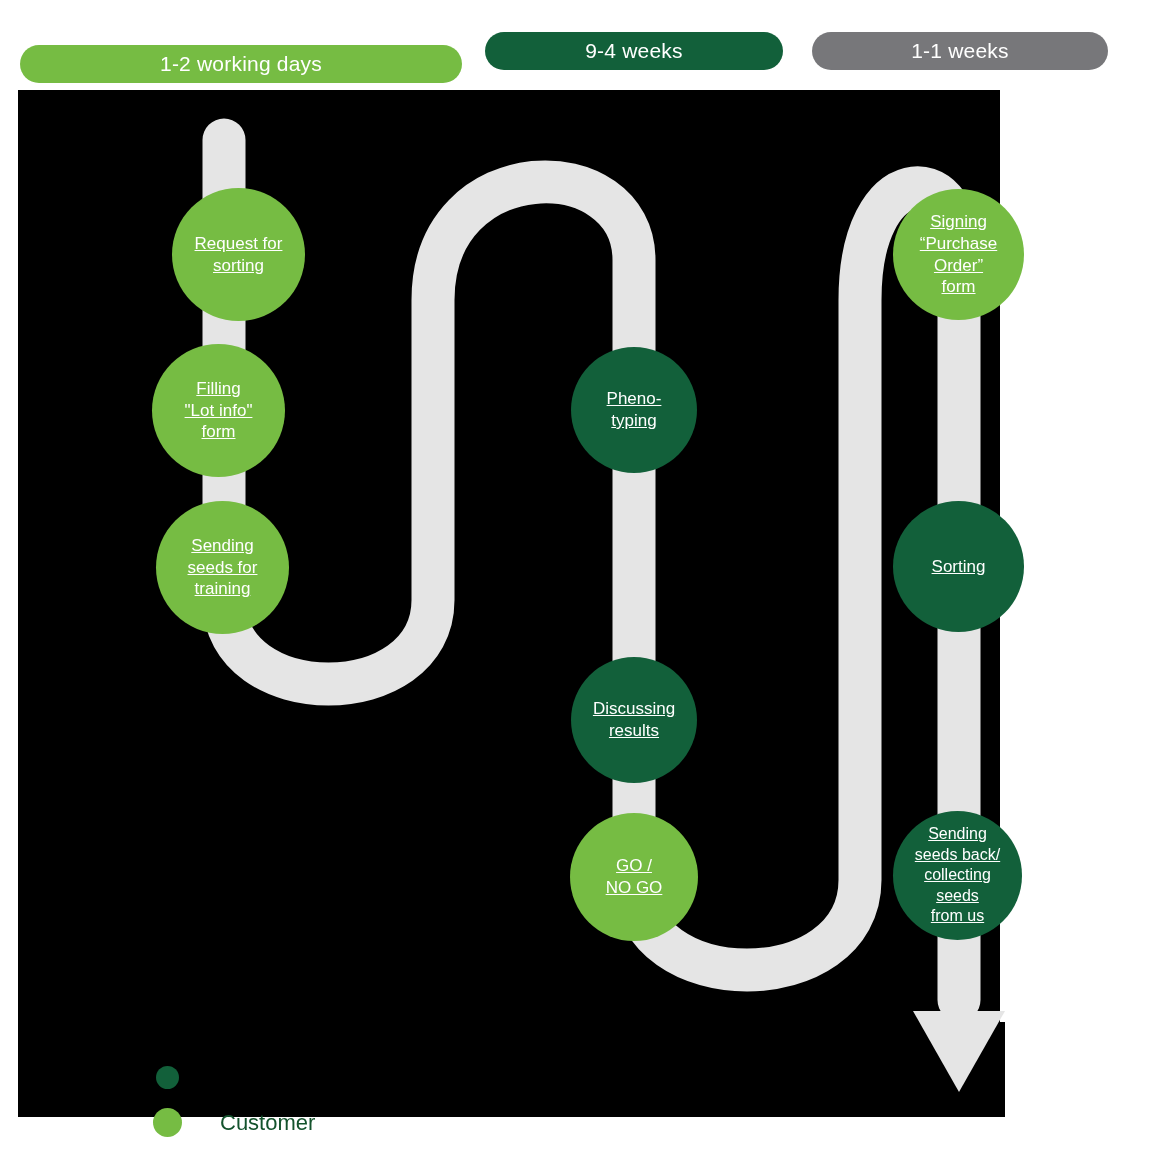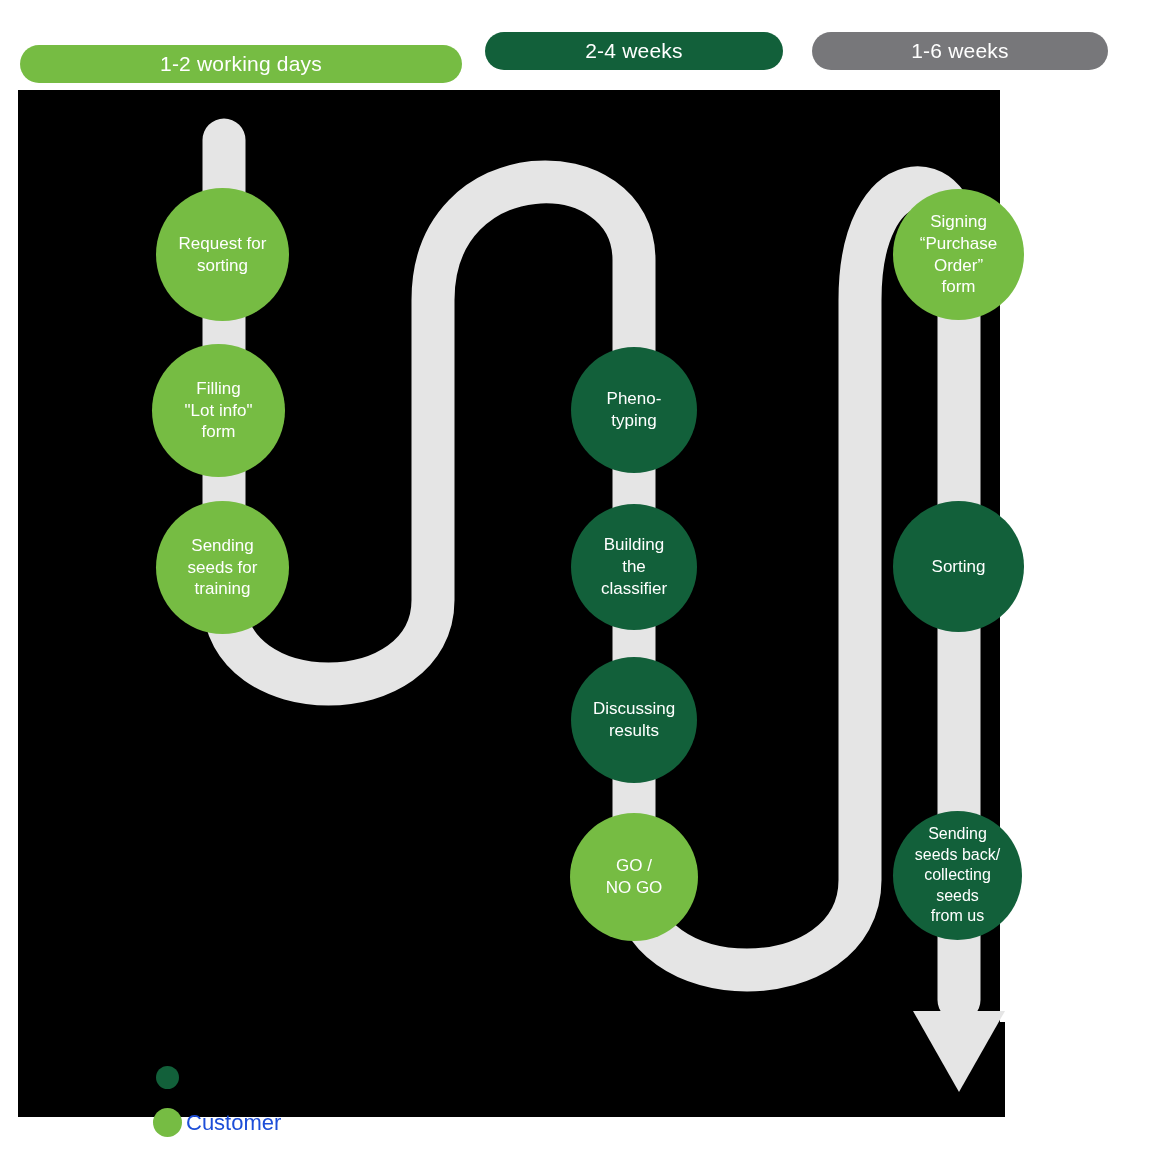--- a/index.html
+++ b/index.html
@@ -56,36 +56,36 @@
     display: flex;
     align-items: center;
     justify-content: center;
     text-align: center;
     color: #ffffff;
     font-size: 17px;
     line-height: 1.28;
     box-sizing: border-box;
     padding: 4px;
   }
-  .node .label { display: block; width: 100%; }
+  .node .label { display: block; width: 100%; text-decoration: underline; }
 
   
   .legend-row {
     position: absolute;
     display: flex;
     align-items: center;
   }
   .legend-dot {
     border-radius: 50%;
     flex: 0 0 auto;
   }
   .legend-text {
-    margin-left: 4px;
+    margin-left: 38px;
     font-size: 22px;
-    color: #1d4ed8;
+    color: #14532d;
     white-space: nowrap;
   }
   #legend-row-0 { left: 156px; top: 1066px; }
   #legend-row-0 .legend-dot { width: 23px; height: 23px; }
   #legend-row-0 .legend-text { color: #000000; }
   #legend-row-1 { left: 153px; top: 1108px; }
   #legend-row-1 .legend-dot { width: 29px; height: 29px; }
 </style>
 </head>
 <body>
@@ -93,57 +93,54 @@
 <div id="stage">
 
   <svg id="black-canvas" viewBox="0 0 1152 1171" xmlns="http://www.w3.org/2000/svg">
     <path d="M18 90 L1000 90 L1000 1022 L1005 1022 L1005 1117 L18 1117 Z" fill="#000000"></path>
   </svg>
 
   <div class="pill" id="pill-0" style="background: rgb(118, 188, 67);">
     <span>1-2 working days</span>
   </div>
   <div class="pill" id="pill-1" style="background: rgb(18, 96, 58);">
-    <span>2-4 weeks</span>
+    <span>9-4 weeks</span>
   </div>
   <div class="pill" id="pill-2" style="background: rgb(119, 119, 122);">
-    <span>1-6 weeks</span>
+    <span>1-1 weeks</span>
   </div>
 
   <svg id="ribbon" viewBox="0 0 1152 1171" xmlns="http://www.w3.org/2000/svg">
     <g fill="none" stroke="#E5E5E5" stroke-width="43" stroke-linecap="round">
       <path d="M 224 140
                L 224 600
                C 224 712, 433 712, 433 600
                L 433 300
                C 433 150, 634 150, 634 260
                L 634 880
                C 634 1000, 860 1000, 860 880
                L 860 300
                C 860 160, 959 160, 959 250
                L 959 1000"></path>
     </g>
     <polygon points="913,1011 1005,1011 959,1092" fill="#E5E5E5"></polygon>
   </svg>
 
-  <div class="node" style="left:156px; top:188px; width:133px; height:133px; background:#76BC43;">
+  <div class="node" style="left:172px; top:188px; width:133px; height:133px; background:#76BC43;">
     <span class="label">Request for<br>sorting</span>
   </div>
   <div class="node" style="left:152px; top:344px; width:133px; height:133px; background:#76BC43;">
     <span class="label">Filling<br>"Lot info"<br>form</span>
   </div>
   <div class="node" style="left:156px; top:501px; width:133px; height:133px; background:#76BC43;">
     <span class="label">Sending<br>seeds for<br>training</span>
   </div>
 
   <div class="node" style="left:571px; top:347px; width:126px; height:126px; background:#12603A;">
     <span class="label">Pheno-<br>typing</span>
-  </div>
-  <div class="node" style="left:571px; top:504px; width:126px; height:126px; background:#12603A;">
-    <span class="label">Building<br>the<br>classifier</span>
   </div>
   <div class="node" style="left:571px; top:657px; width:126px; height:126px; background:#12603A;">
     <span class="label">Discussing<br>results</span>
   </div>
   <div class="node" style="left:570px; top:813px; width:128px; height:128px; background:#76BC43;">
     <span class="label">GO /<br>NO GO</span>
   </div>
 
   <div class="node" style="left:893px; top:189px; width:131px; height:131px; background:#76BC43;">
     <span class="label">Signing<br>“Purchase<br>Order”<br>form</span>

